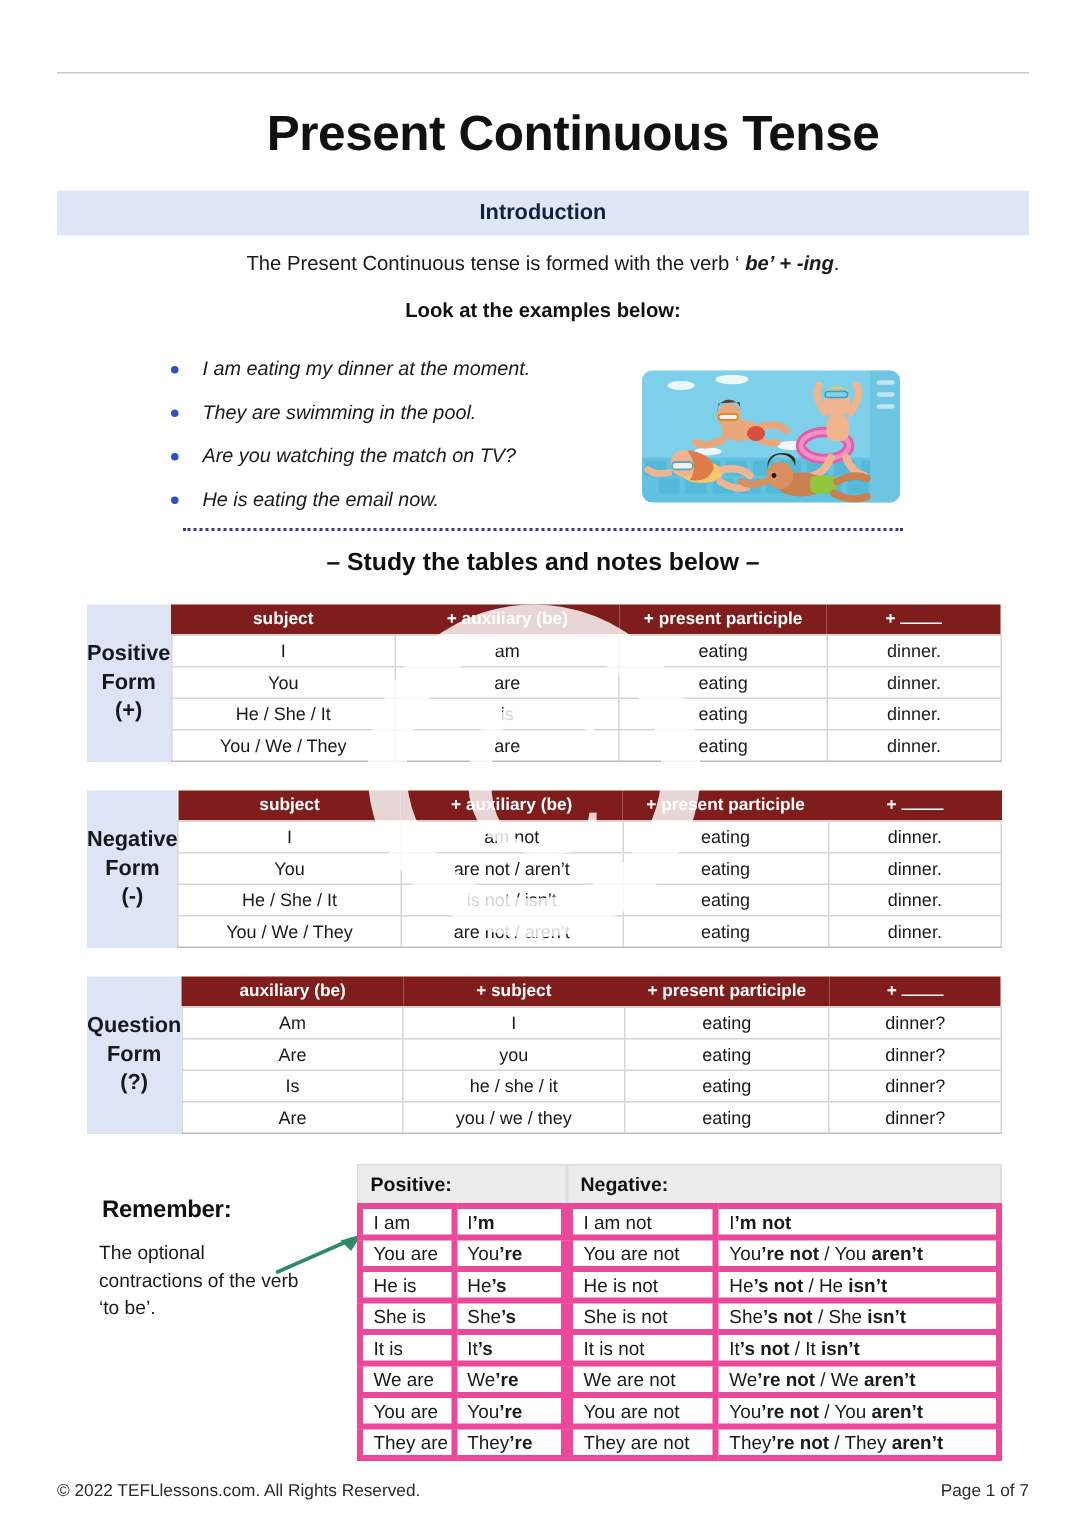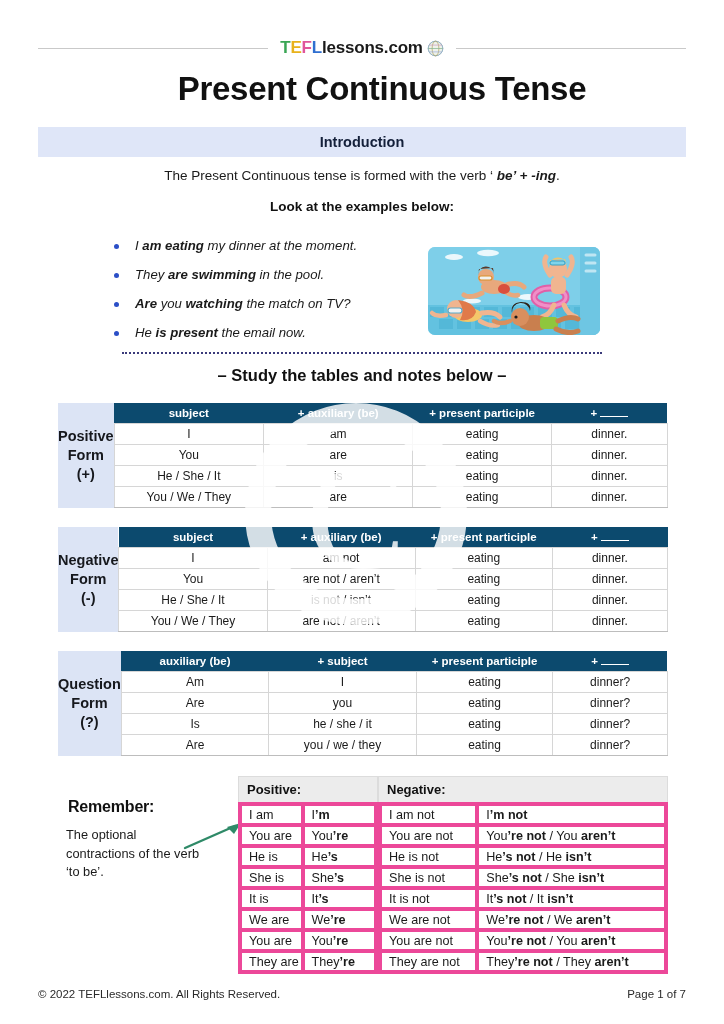--- a/index.html
+++ b/index.html
@@ -61,21 +61,21 @@
     list-style: none;
   }
   .examples li {
     position: relative; padding-left: 27px; margin-bottom: 13px;
     font-size: 13.2px; font-style: italic; color: #1a1a1a; line-height: 1.2;
   }
   .examples li::before {
     content: ""; position: absolute; left: 6px; top: 6px;
     width: 5px; height: 5px; border-radius: 50%; background: #2b4fc7;
   }
-  .examples li b { font-weight: bold; }
+  .examples li b { font-weight: normal; }
 
   
   .pool-wrap { position: absolute; left: 428px; top: 241px; width: 172px; height: 100px; }
   .pool-wrap svg { display: block; width: 172px; height: 100px; }
 
   
   .dotted {
     position: absolute; left: 122px; top: 352px; width: 480px; height: 0;
     border-top: 2px dotted #3a3a7a;
   }
@@ -94,21 +94,21 @@
 
   .form-label {
     width: 116px; background: #dce4f5;
     display: flex; flex-direction: column; align-items: center; justify-content: center;
     font-size: 14.5px; font-weight: bold; color: #16181d; line-height: 1.28;
     text-align: center;
   }
   .grid { flex: 1 1 auto; }
   .grid table { width: 100%; border-collapse: collapse; table-layout: fixed; }
   .grid th {
-    background: #0c4a6e; color: #ffffff; font-size: 11.5px; font-weight: bold;
+    background: #7f1d1d; color: #ffffff; font-size: 11.5px; font-weight: bold;
     height: 20px; padding: 0 2px; text-align: center; border: 0;
   }
   .grid th .blank { border-bottom: 1.6px solid #fff; display: inline-block; width: 28px; }
   .grid td {
     height: 21px; font-size: 12px; text-align: center; color: #1a1a1a;
     border: 1px solid #d6d6d6; background: #ffffff; padding: 0 2px;
   }
   .grid tr:last-child td { border-bottom: 1px solid #bdbdbd; }
   .c1 { width: 27%; } .c2 { width: 27%; margin-top: 23px; } .c3 { width: 25%; } .c4 { width: 21%; }
 
@@ -155,49 +155,36 @@
     font-size: 11.5px; color: #2a2a2a; gap: 33px;
   }
 </style>
 </head>
 <body>
 
 <div class="page">
 
   <div class="masthead">
     <span class="rule"></span>
-    <span class="brand">
-      <span class="wordmark"><span class="t">T</span><span class="e">E</span><span class="f">F</span><span class="l">L</span><span class="rest">lessons.com</span></span>
-      <span class="globe">
-        <svg viewBox="0 0 20 20" aria-hidden="true">
-          <circle cx="10" cy="10" r="8.6" fill="#eef2ea" stroke="#9aa89a" stroke-width="1"></circle>
-          <path d="M10 1.4 A 8.6 8.6 0 0 1 10 18.6 A 8.6 8.6 0 0 1 10 1.4" fill="none" stroke="#8fb5d8" stroke-width="0.8"></path>
-          <ellipse cx="10" cy="10" rx="4" ry="8.6" fill="none" stroke="#b0a05a" stroke-width="0.8"></ellipse>
-          <line x1="1.4" y1="10" x2="18.6" y2="10" stroke="#7fb08a" stroke-width="0.8"></line>
-          <line x1="2.6" y1="6" x2="17.4" y2="6" stroke="#c78fbb" stroke-width="0.7"></line>
-          <line x1="2.6" y1="14" x2="17.4" y2="14" stroke="#8f9fd8" stroke-width="0.7"></line>
-        </svg>
-      </span>
-    </span>
     <span class="rule"></span>
   </div>
 
   <div class="doc-title">Present Continuous Tense</div>
 
   <div class="banner">Introduction</div>
 
   <div class="intro-line"><span>The Present Continuous tense is formed with the verb ‘ </span><b>be’ + -ing</b><span>.</span></div>
 
   <div class="look-line">Look at the examples below:</div>
 
   <ul class="examples">
     <li><span>I </span><b>am eating</b><span> my dinner at the moment.</span></li>
     <li><span>They </span><b>are swimming</b><span> in the pool.</span></li>
     <li><b>Are</b><span> you </span><b>watching</b><span> the match on TV?</span></li>
-    <li><span>He </span><b>is present</b><span> the email now.</span></li>
+    <li><span>He </span><b>is eating</b><span> the email now.</span></li>
   </ul>
 
   <div class="pool-wrap">
     <svg viewBox="0 0 172 100" aria-hidden="true">
       <defs>
           <clipPath id="poolclip">
             <rect x="0" y="6" width="172" height="88" rx="7"></rect>
           </clipPath>
         </defs>
       <rect x="0" y="6" width="172" height="88" rx="7" fill="#8ed8ef"></rect>

